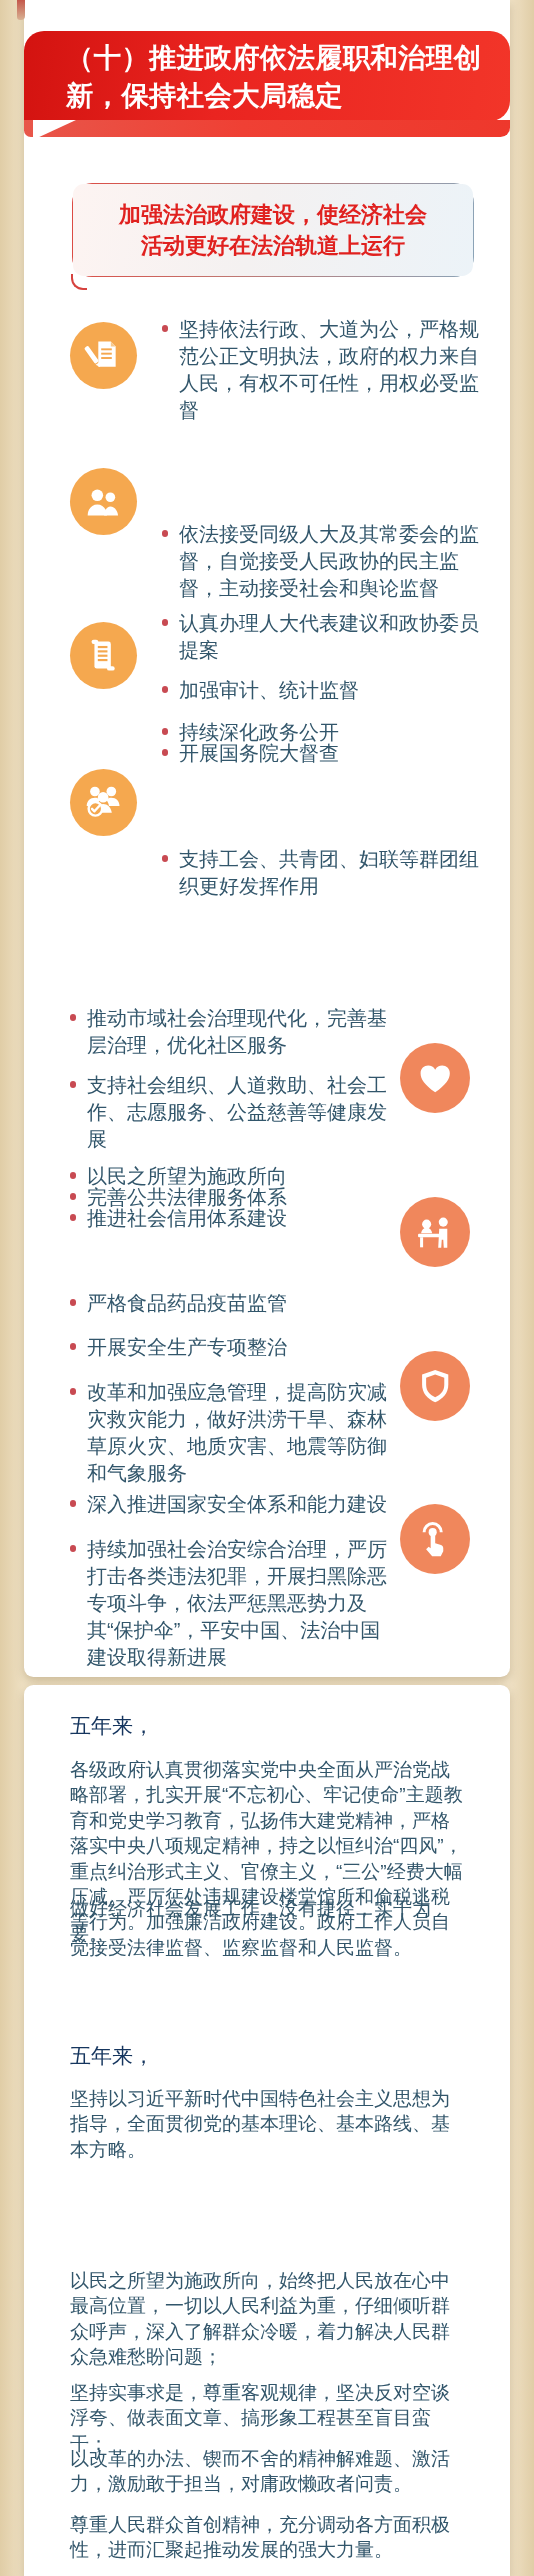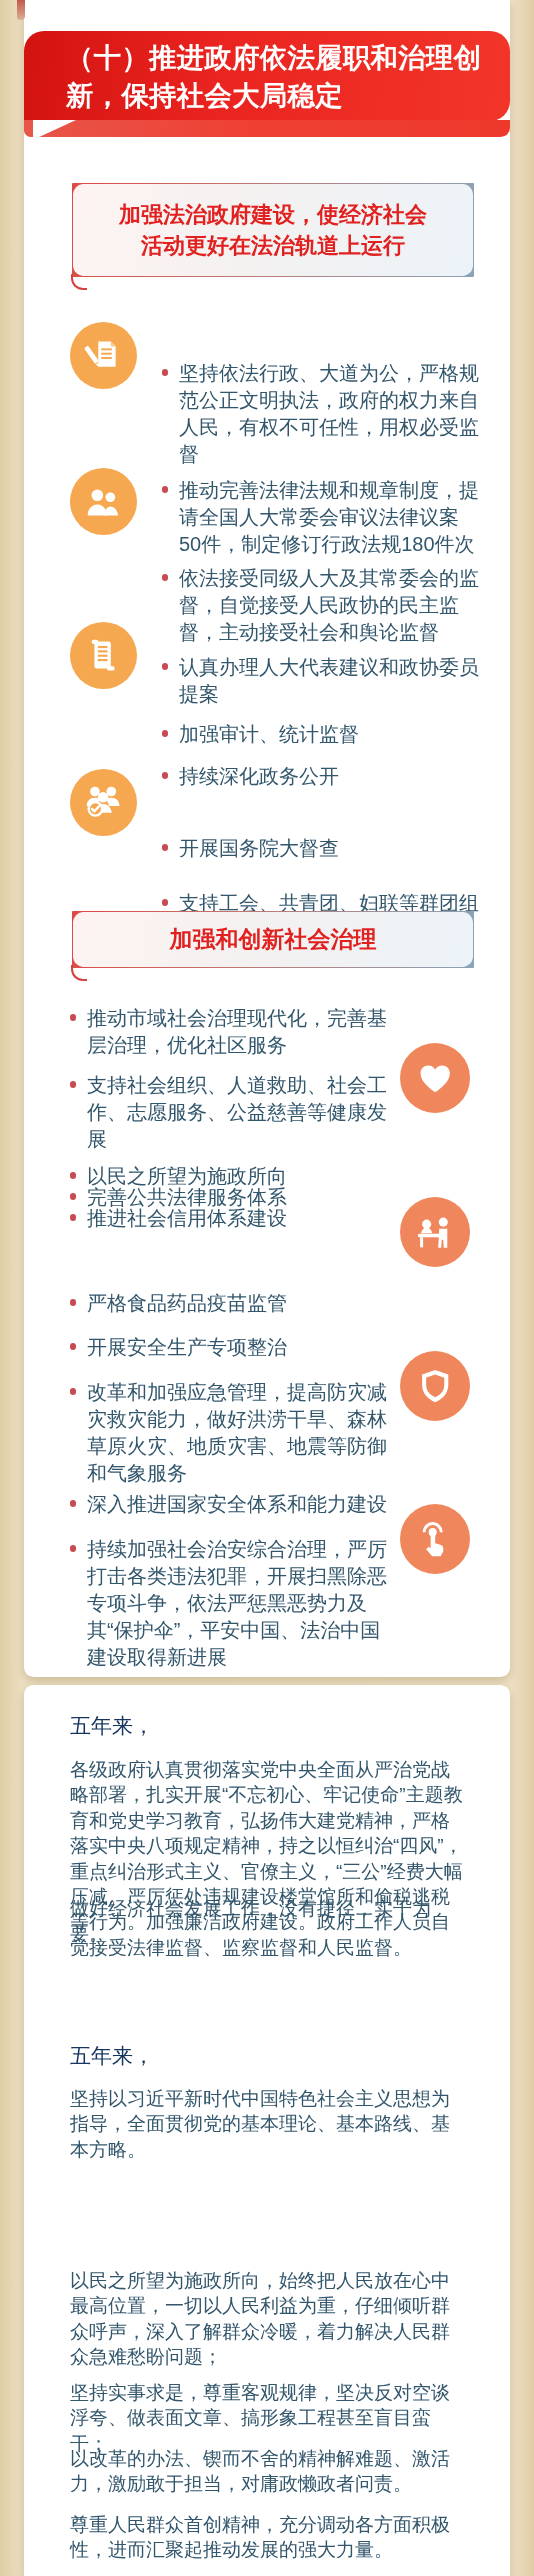--- a/index.html
+++ b/index.html
@@ -35,21 +35,21 @@
     position:absolute;left:24px;top:120px;width:486px;height:17.4px;
     background:linear-gradient(96deg,#e8564a,#ef4034 45%,#ee382c);
     border-radius:0 0 9.4px 6.7px;
   }
   .banner-fold-notch{
     position:absolute;left:33px;top:120px;width:43px;height:17.4px;background:#ffffff;
     clip-path:polygon(0 0,100% 0,12% 100%,0 100%);
   }
   
   .hdr-box{
-    position:absolute;left:72px;width:402px;border-radius:1px;
+    position:absolute;left:72px;width:402px;border-radius:20px;
     background:linear-gradient(100deg,#dd4a43,#c2756f 40%,#8aa4b8);
     padding:1.3px;box-sizing:border-box;
   }
   .hdr-box-inner{
     width:100%;height:100%;border-radius:10.7px;box-sizing:border-box;
     background:linear-gradient(100deg,#fdf4f2,#f4f1f1 45%,#ecf3f8);
     display:flex;align-items:center;justify-content:center;text-align:center;
   }
   .hdr-curl{
     position:absolute;left:-1.3px;bottom:-12.7px;width:14.7px;height:13.4px;
@@ -59,21 +59,21 @@
   #hdr-box-1{top:183px;height:94px;}
   #hdr-box-2{top:911px;height:57px;}
   .hdr-title{
     color:#e0211f;font-weight:bold;font-size:22px;line-height:31px;max-width:328px;
   }
   
   .li{
     position:absolute;width:302px;
     color:#32566b;font-size:20px;line-height:27px;letter-spacing:0;
   }
-  .s1.li{left:179px;margin-top:44px;}
+  .s1.li{left:179px;}
   .s2.li{left:87px;}
   .dot{
     position:absolute;left:-17.4px;top:9.4px;width:6.7px;height:6.7px;border-radius:50%;
     background:#c84a52;
   }
   
   .icon-circle{
     position:absolute;border-radius:50%;
     display:flex;align-items:center;justify-content:center;
   }
@@ -155,34 +155,27 @@
       <circle cx="50" cy="40" r="11"></circle>
       <path d="M16 58c0-10 7-17 17-17 4 0 8 1 11 4-4 4-6 9-6 13z"></path>
       <path d="M84 58c0-10-7-17-17-17-4 0-8 1-11 4 4 4 6 9 6 13z"></path>
       <path d="M32 72c2-11 9-18 18-18s16 7 18 18z"></path>
       <circle cx="34" cy="64" r="14" fill="#f5a84f" stroke="#fff" stroke-width="5"></circle>
       <path d="M27 64l5 5 10-11" fill="none" stroke="#fff" stroke-width="5" stroke-linecap="round" stroke-linejoin="round"></path>
     </svg>
   </div>
 
   <div class="li s1" style="top:316px"><span class="dot"></span><span>坚持依法行政、大道为公，严格规范公正文明执法，政府的权力来自人民，有权不可任性，用权必受监督</span></div>
-  <div class="li s1" style="top:433px"><span class="dot"></span><span>推动完善法律法规和规章制度，提请全国人大常委会审议法律议案50件，制定修订行政法规180件次</span></div>
   <div class="li s1" style="top:521px"><span class="dot"></span><span>依法接受同级人大及其常委会的监督，自觉接受人民政协的民主监督，主动接受社会和舆论监督</span></div>
   <div class="li s1" style="top:610px"><span class="dot"></span><span>认真办理人大代表建议和政协委员提案</span></div>
   <div class="li s1" style="top:677px"><span class="dot"></span><span>加强审计、统计监督</span></div>
   <div class="li s1" style="top:719px"><span class="dot"></span><span>持续深化政务公开</span></div>
-  <div class="li s1" style="top:791px"><span class="dot"></span><span>开展国务院大督查</span></div>
+  <div class="li s1" style="top:740px"><span class="dot"></span><span>开展国务院大督查</span></div>
   <div class="li s1" style="top:846px"><span class="dot"></span><span>支持工会、共青团、妇联等群团组织更好发挥作用</span></div>
 
-  <div class="hdr-box" id="hdr-box-2">
-    <div class="hdr-box-inner">
-      <div class="hdr-title" style="font-size:23px;max-width:374px;">加强和创新社会治理</div>
-    </div>
-    <div class="hdr-curl"></div>
-  </div>
 
   <div class="icon-circle s2-icon" style="top:1043px">
     <svg viewBox="0 0 100 100">
       <path d="M50 78C29 63 21 52 21 40c0-9 7-15 15-15 6 0 11 3 14 8 3-5 8-8 14-8 8 0 15 6 15 15 0 12-8 23-29 38z" fill="#fff"></path>
     </svg>
   </div>
   <div class="icon-circle s2-icon" style="top:1197px">
     <svg viewBox="0 0 100 100" fill="#fff">
       <circle cx="33" cy="34" r="9"></circle>
       <path d="M22 52c1-7 5-11 11-11s10 4 11 11z"></path>

